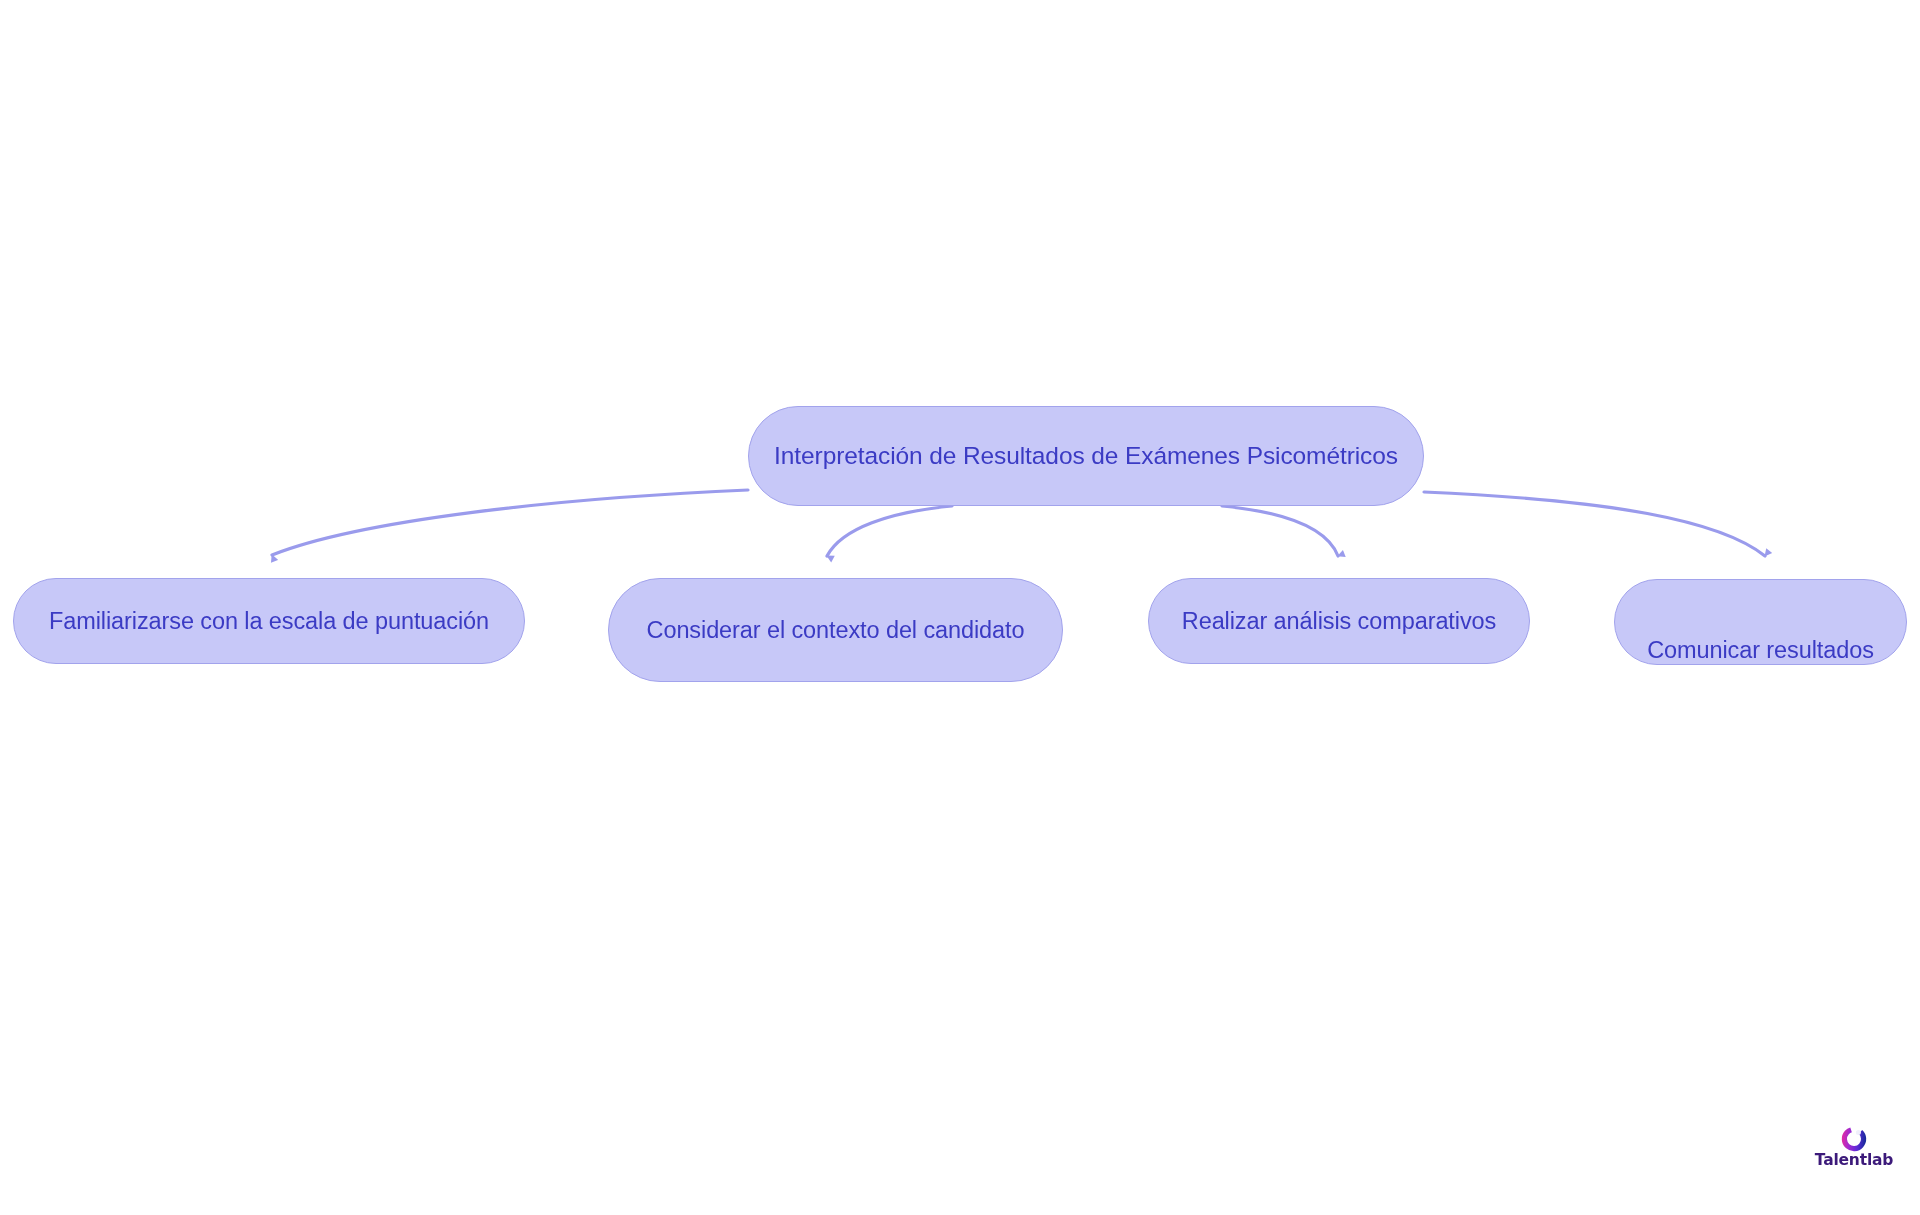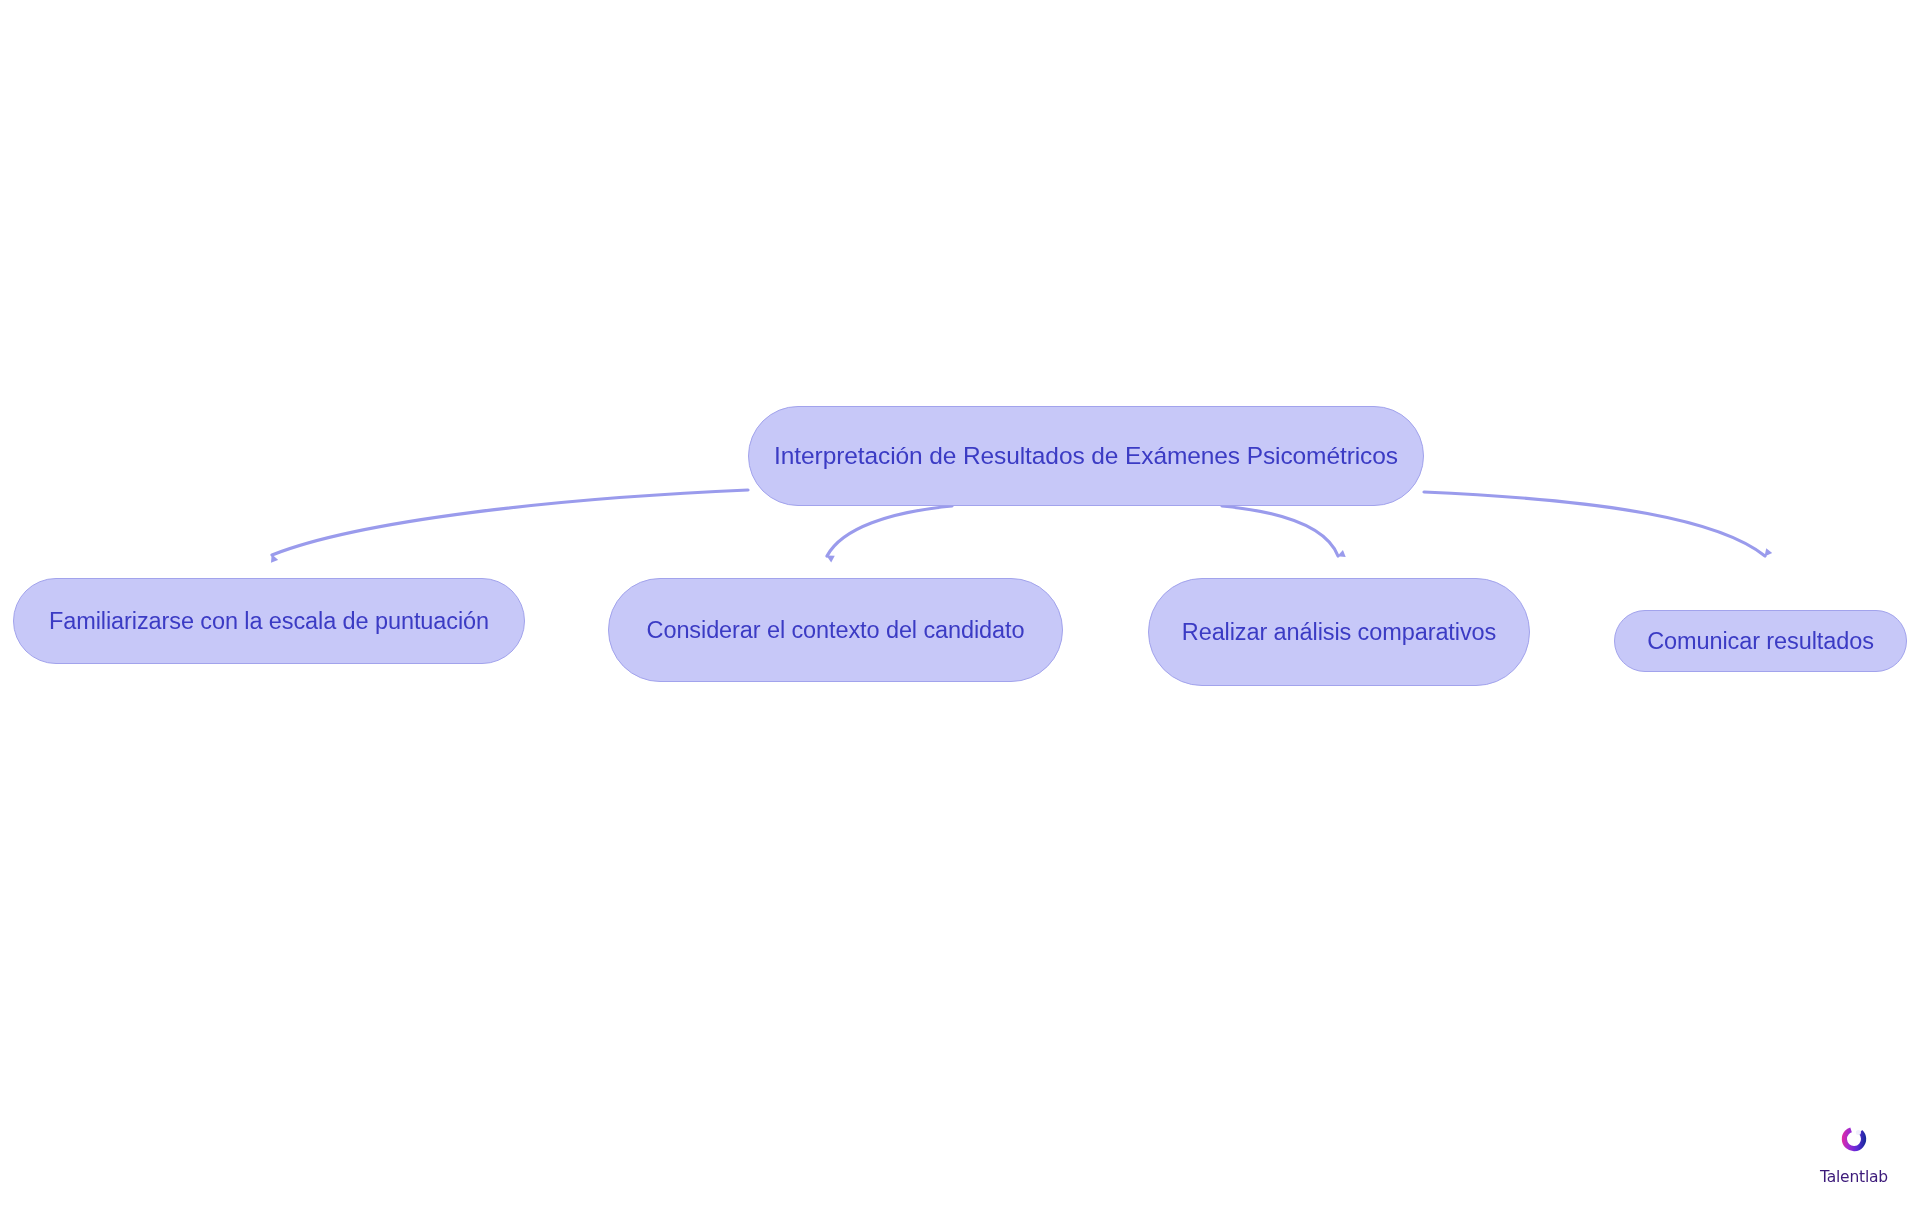--- a/index.html
+++ b/index.html
@@ -71,27 +71,28 @@
   #node-child-1 {
     left: 608px;
     top: 578px;
     width: 455px;
     height: 104px;
   }
   #node-child-2 {
     left: 1148px;
     top: 578px;
     width: 382px;
-    height: 108px;
+    height: 86px;
   }
   #node-child-3 {
     left: 1614px;
-    top: 610px;
+    top: 579px;
     width: 293px;
-    height: 62px;
+    height: 86px;
+    align-items: flex-end;
   }
   .node.child .node-label {
     font-size: 23.5px;
   }
 
   
   #brand-logo {
     position: absolute;
     left: 1806px;
     top: 1126px;
@@ -101,24 +102,24 @@
     flex-direction: column;
     align-items: center;
     justify-content: flex-start;
   }
   #brand-mark {
     width: 26px;
     height: 26px;
     display: block;
   }
   #brand-name {
-    margin-top: 18px;
+    margin-top: 1px;
     font-family: "DejaVu Sans", sans-serif;
     font-size: 15.5px;
-    font-weight: normal;
+    font-weight: bold;
     color: #3c1a7a;
     letter-spacing: -0.2px;
     line-height: 1;
   }
 </style>
 </head>
 <body>
 
 <div id="diagram-canvas">
 

